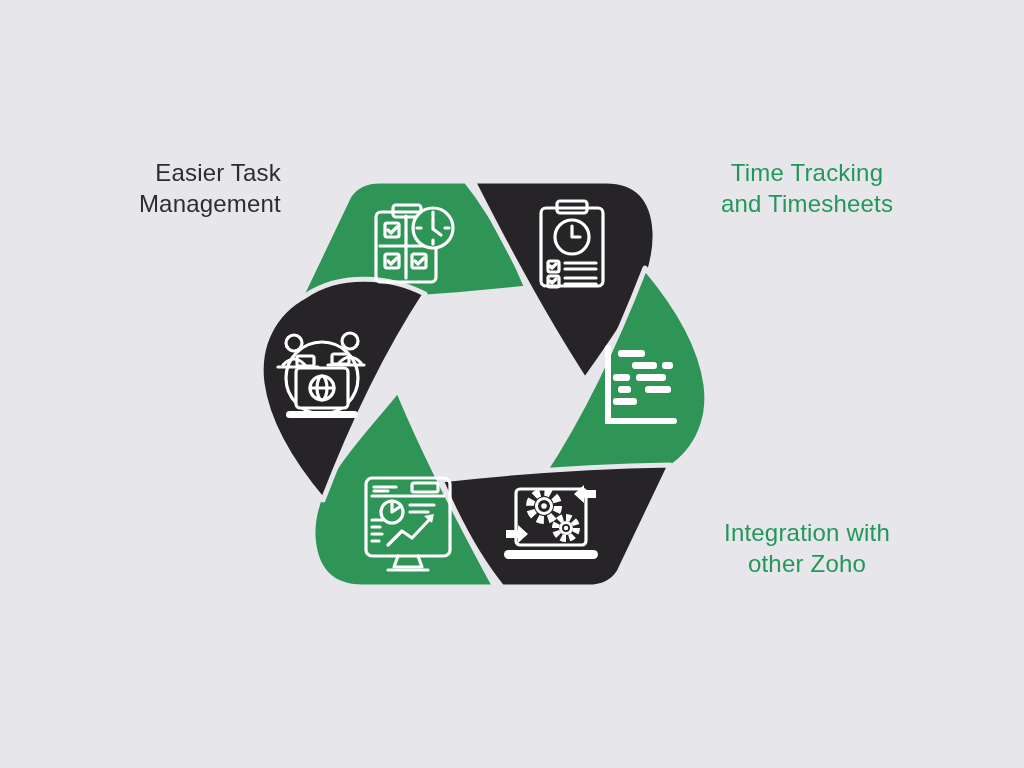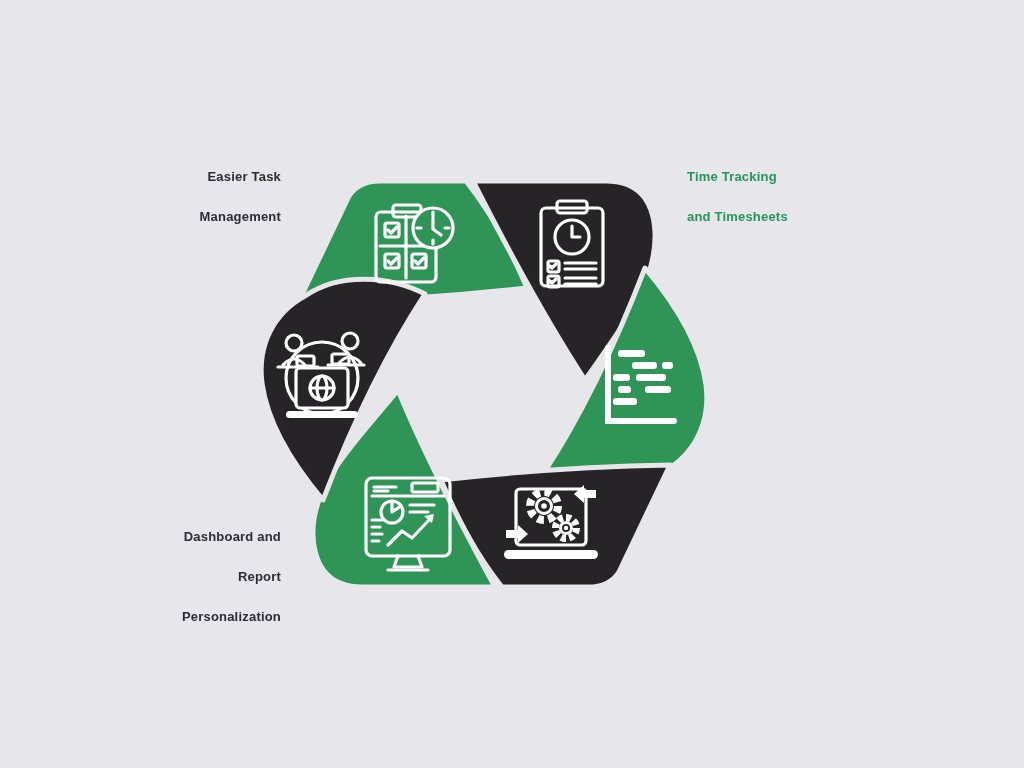--- a/index.html
+++ b/index.html
@@ -8,27 +8,27 @@
     background:#e7e6ea;overflow:hidden;
     font-family:"Liberation Sans","DejaVu Sans",sans-serif;
   }
   .graphic{position:absolute;left:0;top:0;width:1024px;height:768px;}
   .petal{stroke:#e7e6ea;stroke-width:5;stroke-linejoin:round;}
   .pg{fill:#2e9556;}
   .pd{fill:#272428;}
   .ic{stroke:#ffffff;fill:none;stroke-width:3.2;stroke-linecap:round;stroke-linejoin:round;}
   .icf{fill:#ffffff;stroke:none;}
   .label{
-    position:absolute;font-weight:700;font-size:13px;line-height:40px;
+    position:absolute;font-weight:400;font-size:24px;line-height:31px;
     white-space:pre-line;letter-spacing:.2px;
   }
   .dark{color:#2d2b33;}
   .green{color:#23975a;}
   .ta-r{text-align:right;}
-  .ta-l{text-align:left;}
+  .ta-l{text-align:center;}
 </style>
 </head>
 <body>
 
 <div class="canvas">
 
   <svg class="graphic" viewBox="0 0 1024 768">
 
     <g>
       <path class="petal pg" d="M 298 303 L 349 196 C 356 185 366 181 380 181 L 466 181 Q 499 222 527 288 Q 412 301 298 303 Z"></path>
@@ -122,17 +122,16 @@
   </svg>
 
   <div class="label dark ta-r" style="right:743px;top:157px;width:240px;">Easier Task
 Management</div>
 
   <div class="label green ta-l" style="left:687px;top:157px;width:240px;">Time Tracking
 and Timesheets</div>
 
 
 
-  <div class="label dark ta-r" style="right:743px;top:517px;width:240px;">Dashboard and
-Report
-Personalization</div>
 
+  <div class="label green ta-l" style="left:687px;top:517px;width:240px;">Integration with
+other Zoho</div>
 </div>
 
 </body></html>

